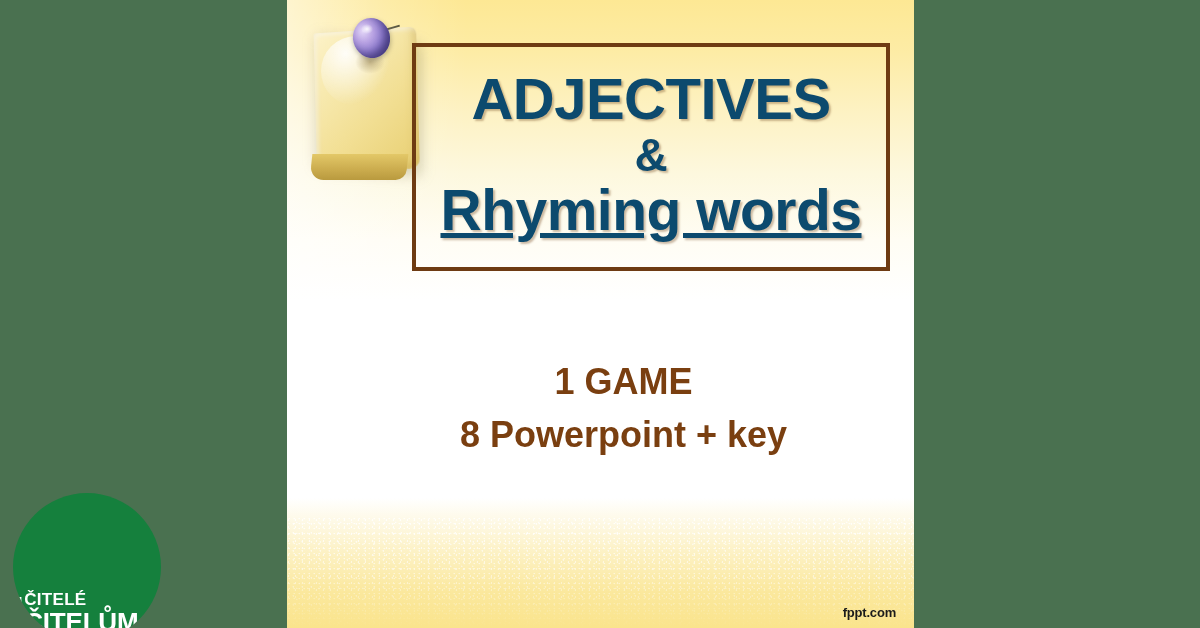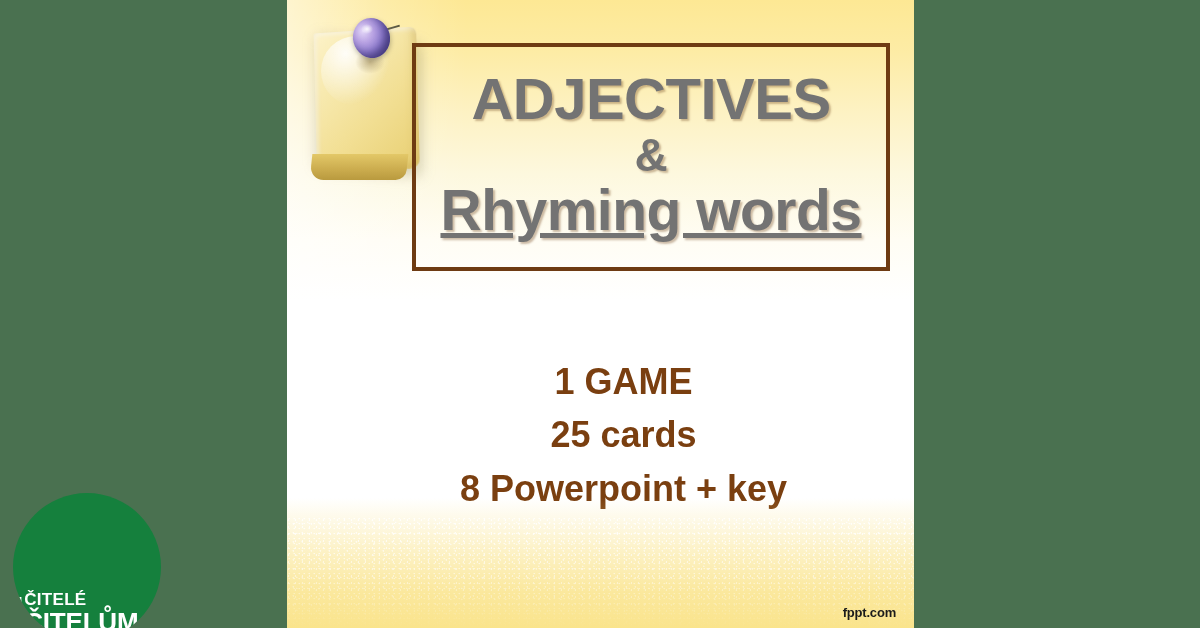--- a/index.html
+++ b/index.html
@@ -182,21 +182,21 @@
     height: 228px;
     border: 4px solid #6e3b12;
     background: transparent;
     display: flex;
     flex-direction: column;
     align-items: center;
     justify-content: center;
     padding: 4px 6px 10px;
   }
   .title-line {
-    color: #737373;
+    color: #0c4a6e;
     font-weight: bold;
     line-height: 1.0;
     text-align: center;
     white-space: nowrap;
     text-shadow: 2px 2px 2px rgba(120,80,40,0.38);
   }
   .title-main   { font-size: 58px; letter-spacing: -0.5px; margin-bottom: 2px; }
   .title-amp    { font-size: 46px; margin: 2px 0 4px; }
   .title-sub    { font-size: 57px; letter-spacing: -0.5px; text-decoration: underline; }
 
@@ -298,21 +298,20 @@
     </div>
 
     <div class="title-box">
       <div class="title-line title-main">ADJECTIVES</div>
       <div class="title-line title-amp">&amp;</div>
       <div class="title-line title-sub">Rhyming words</div>
     </div>
 
     <div class="info-block">
       <div class="info-line">1 GAME</div>
-      <div class="info-line">25 cards</div>
       <div class="info-line">8 Powerpoint + key</div>
     </div>
 
     <div class="bg-bottom"></div>
     <div class="bg-bottom-speckle"></div>
 
     <div class="watermark">fppt.com</div>
 
   </div>
 

